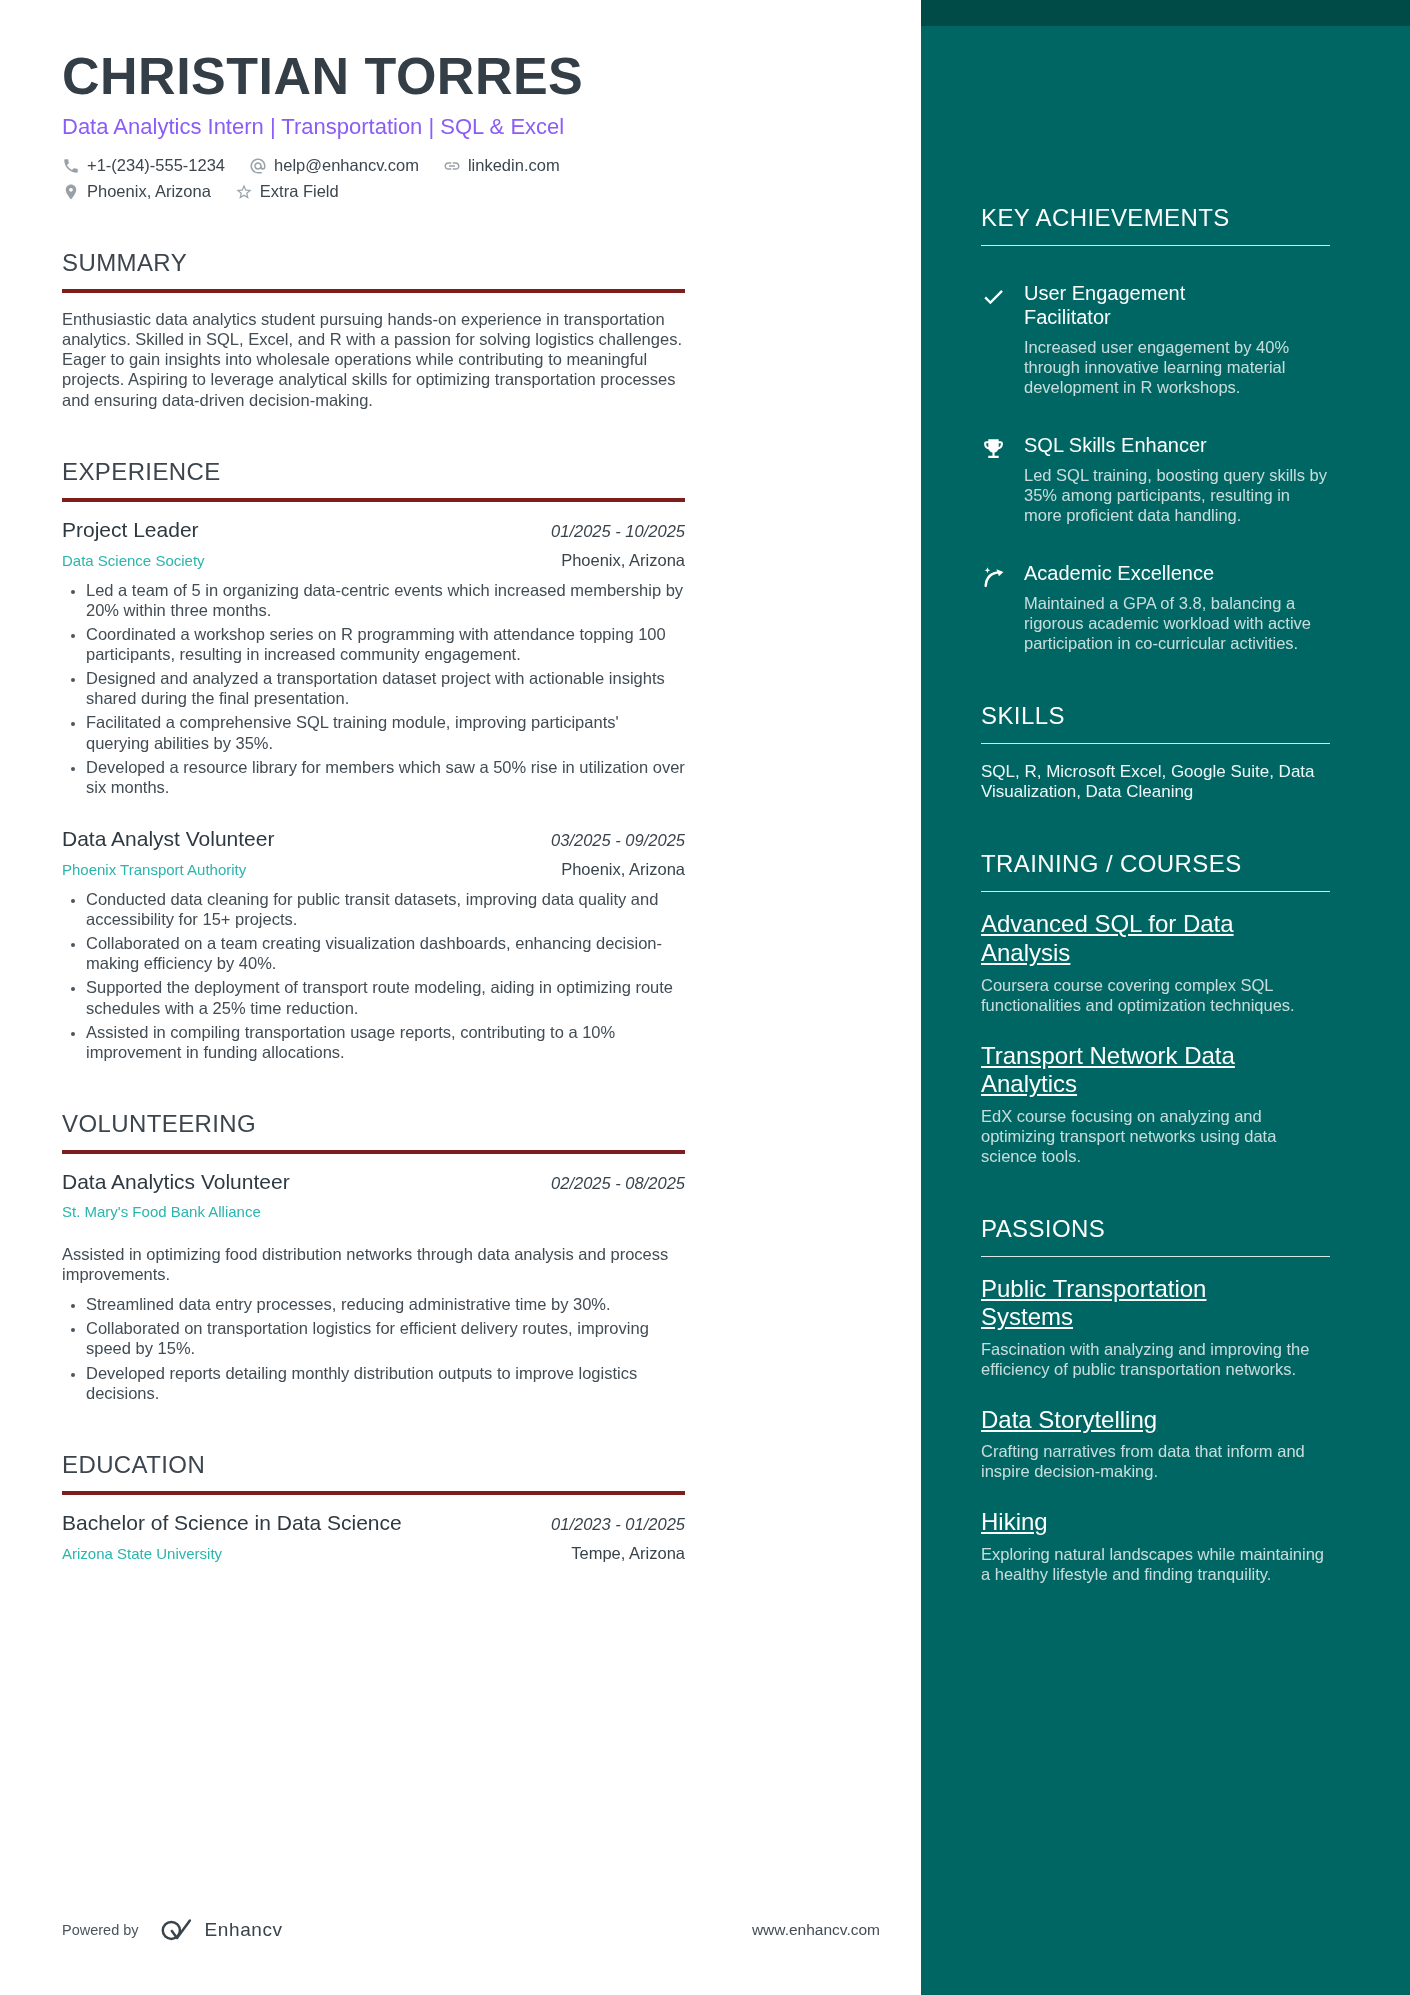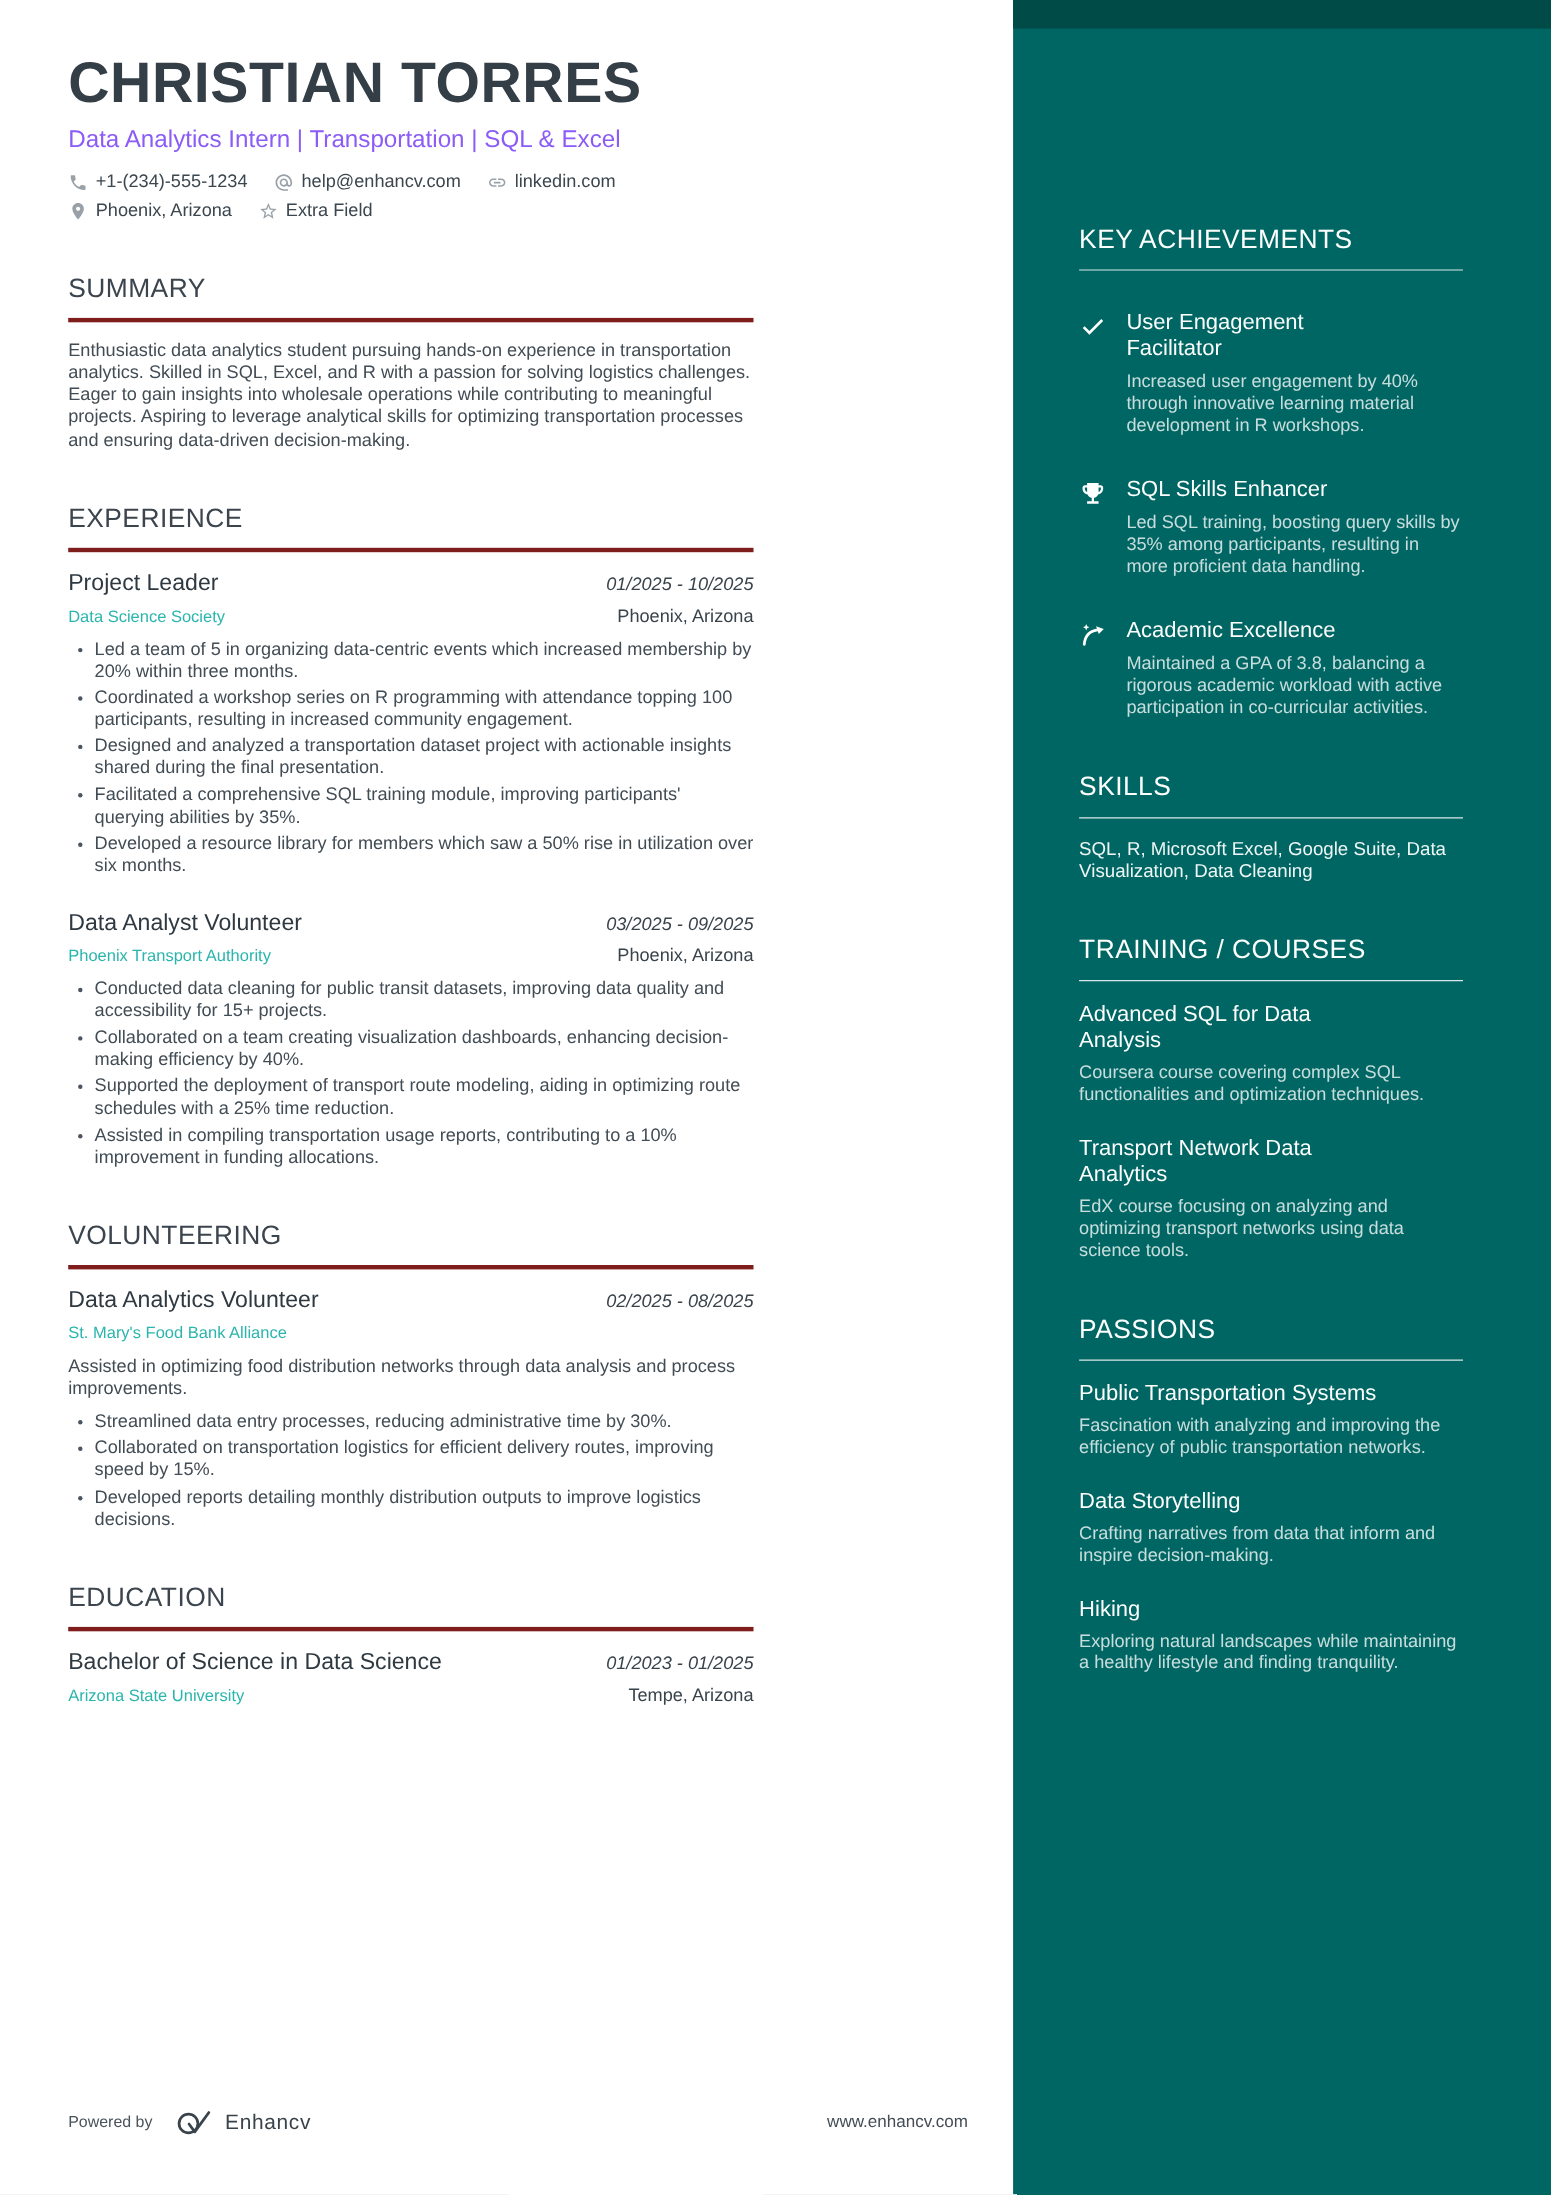--- a/index.html
+++ b/index.html
@@ -19,21 +19,21 @@
   }
   .sb-section-achievements { margin-top:178px; }
   .sb-item { display:flex; gap:18px; margin-bottom:25px;margin-top:36px; }
   .ach-icon { flex:0 0 25px; color:#ffffff; padding-top:2px; }
   .ach-icon svg { width:25px; height:25px; }
   .ach-title { font-size:20px; color:#fdfefe; line-height:1.18; max-width:245px; margin-bottom:9px; }
   .sb-body { font-size:16.5px; color:rgba(255,255,255,.78); line-height:1.2; }
   .sb-section { margin-top:48px; }
   .skills-text { font-size:17px; color:#eef7f6; line-height:1.2; }
   .sb-entry { margin-bottom:26px; }
-  .sb-entry-title { font-size:20px; color:#fdfefe; line-height:1.2; max-width:285px; margin-bottom:8px; }
+  .sb-entry-title { font-size:24px; color:#fdfefe; line-height:1.2; max-width:285px; margin-bottom:8px;text-decoration:underline; }
 
   
   .main { position:absolute; top:0; left:62px; width:623px; }
   .name { font-size:52px; font-weight:700; color:#343e46; letter-spacing:.5px; margin-top:46px; }
   .job-title { font-size:22px; color:#8b5cf6; margin-top:8px; }
   .contact-rows { margin-top:16px; }
   .contact-row { display:flex; gap:24px; margin-top:7px; align-items:center; }
   .contact-item { display:flex; align-items:flex-end; gap:7px; font-size:16.5px; color:#3c464e; }
   .c-icon { color:#99a1a8; display:inline-flex; }
   .c-icon svg { width:18px; height:18px; }
@@ -45,21 +45,21 @@
   }
   .entry { margin-bottom:30px; }
   .entry:last-child { margin-bottom:0; }
   .entry-head { display:flex; justify-content:space-between; align-items:baseline; }
   .entry-title { font-size:21px; color:#2f3941; }
   .entry-dates { font-size:16.5px; color:#39434b; white-space:nowrap;font-style:italic; }
   .entry-sub { display:flex; justify-content:space-between; align-items:baseline; margin-top:9px; }
   .entry-company { font-size:15px; color:#2ab5ad; }
   .entry-location { font-size:16.5px; color:#39434b; white-space:nowrap; }
   .body-text { font-size:16.5px; line-height:1.22; color:#424c54; }
-  .entry-desc { margin-top:12px; }
+  .entry-desc { margin-top:24px; }
   ul.bullets { margin-top:10px; padding-left:24px; list-style:disc; }
   ul.bullets li { font-size:16.5px; line-height:1.22; color:#424c54; margin-bottom:4px; }
   ul.bullets li::marker { color:#4a5560; font-size:13px; }
 
   
   .footer {
     position:absolute; left:62px; bottom:52px; width:818px;
     display:flex; justify-content:space-between; align-items:center;
   }
   .footer-left { display:flex; align-items:center; gap:20px; }

